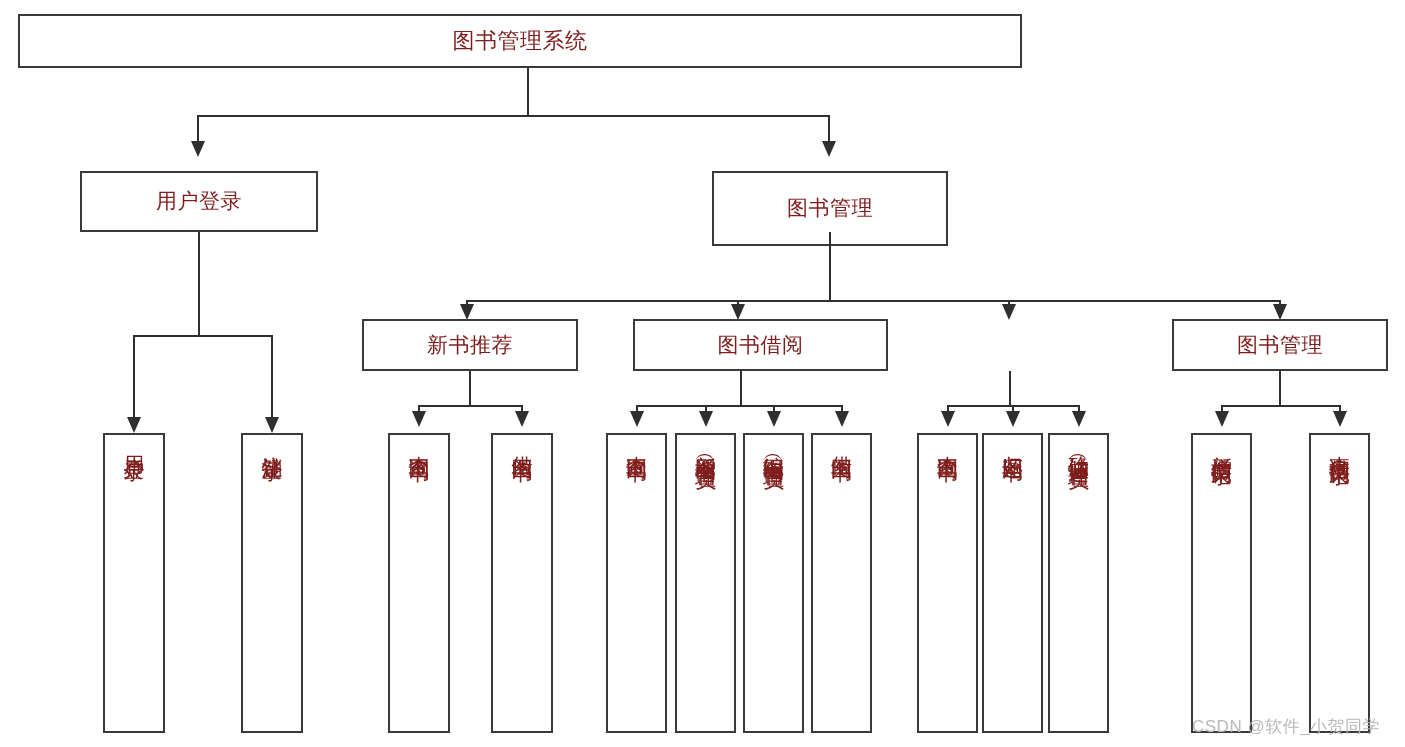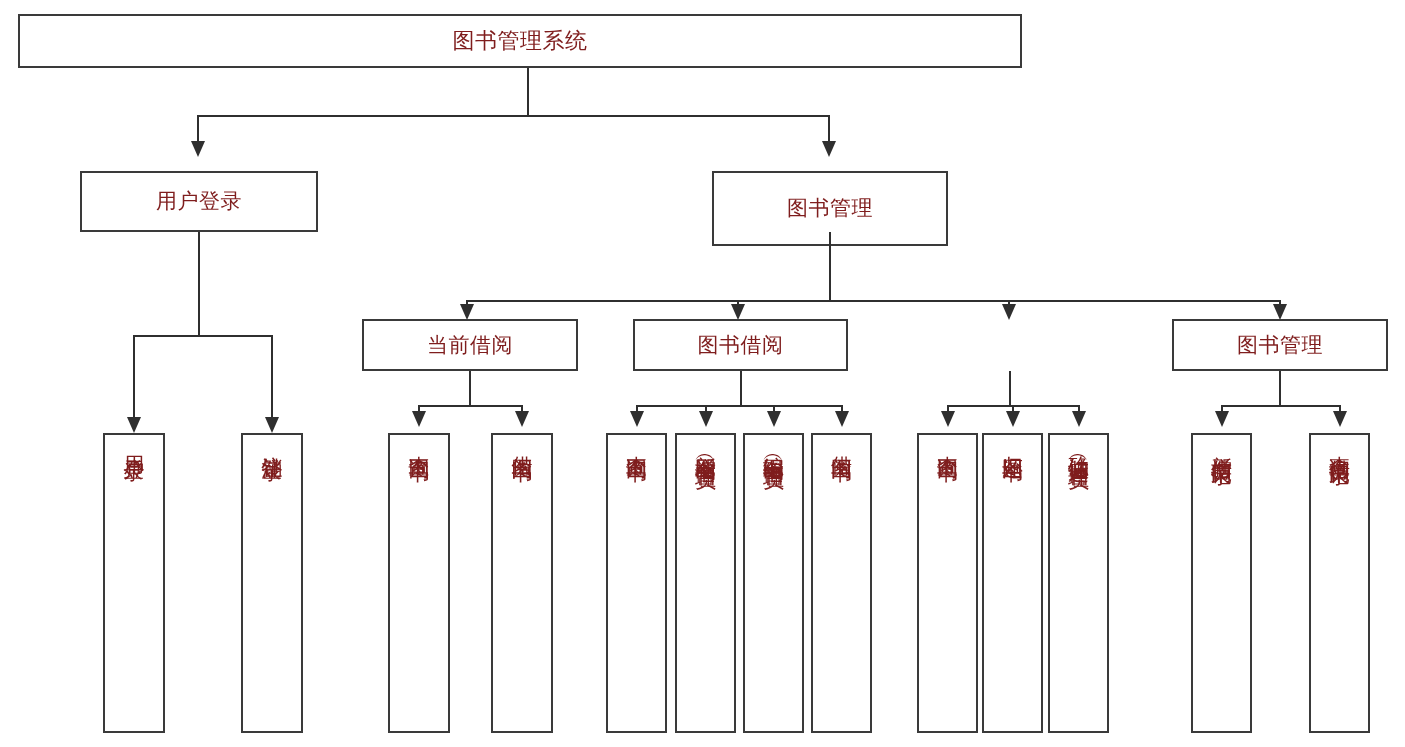--- a/index.html
+++ b/index.html
@@ -117,23 +117,23 @@
   <div class="edge v" style="left:466px; top:300px; height:16px;"></div>
   <div class="edge v" style="left:737px; top:300px; height:16px;"></div>
   <div class="edge v" style="left:1008px; top:300px; height:16px;"></div>
   <div class="edge v" style="left:1279px; top:300px; height:16px;"></div>
   <div class="arrow" style="left:460px; top:304px;"></div>
   <div class="arrow" style="left:731px; top:304px;"></div>
   <div class="arrow" style="left:1002px; top:304px;"></div>
   <div class="arrow" style="left:1273px; top:304px;"></div>
 
   <div class="node horiz" style="left:362px; top:319px; width:216px; height:52px;">
-    <span class="lbl">当前借阅</span>
-  </div>
-  <div class="node horiz" style="left:633px; top:319px; width:215px; height:52px;">
+    <span class="lbl">新书推荐</span>
+  </div>
+  <div class="node horiz" style="left:633px; top:319px; width:255px; height:52px;">
     <span class="lbl">图书借阅</span>
   </div>
   <div class="node horiz" style="left:1172px; top:319px; width:216px; height:52px;">
     <span class="lbl">图书管理</span>
   </div>
 
   <div class="edge v" style="left:469px; top:371px; height:34px;"></div>
   <div class="edge h" style="left:418px; top:405px; width:103px;"></div>
   <div class="edge v" style="left:418px; top:405px; height:14px;"></div>
   <div class="edge v" style="left:521px; top:405px; height:14px;"></div>
@@ -204,14 +204,15 @@
     <span class="lbl">确认归还（管理员）</span>
   </div>
 
   <div class="node vert" style="left:1191px; top:433px; width:61px; height:300px;">
     <span class="lbl">新增借阅记录</span>
   </div>
   <div class="node vert" style="left:1309px; top:433px; width:61px; height:300px;">
     <span class="lbl">查询借阅记录</span>
   </div>
 
+  <div id="watermark" style="left:1192px; top:715px;">CSDN @软件_小贺同学</div>
 
 </div>
 
 </body></html>

